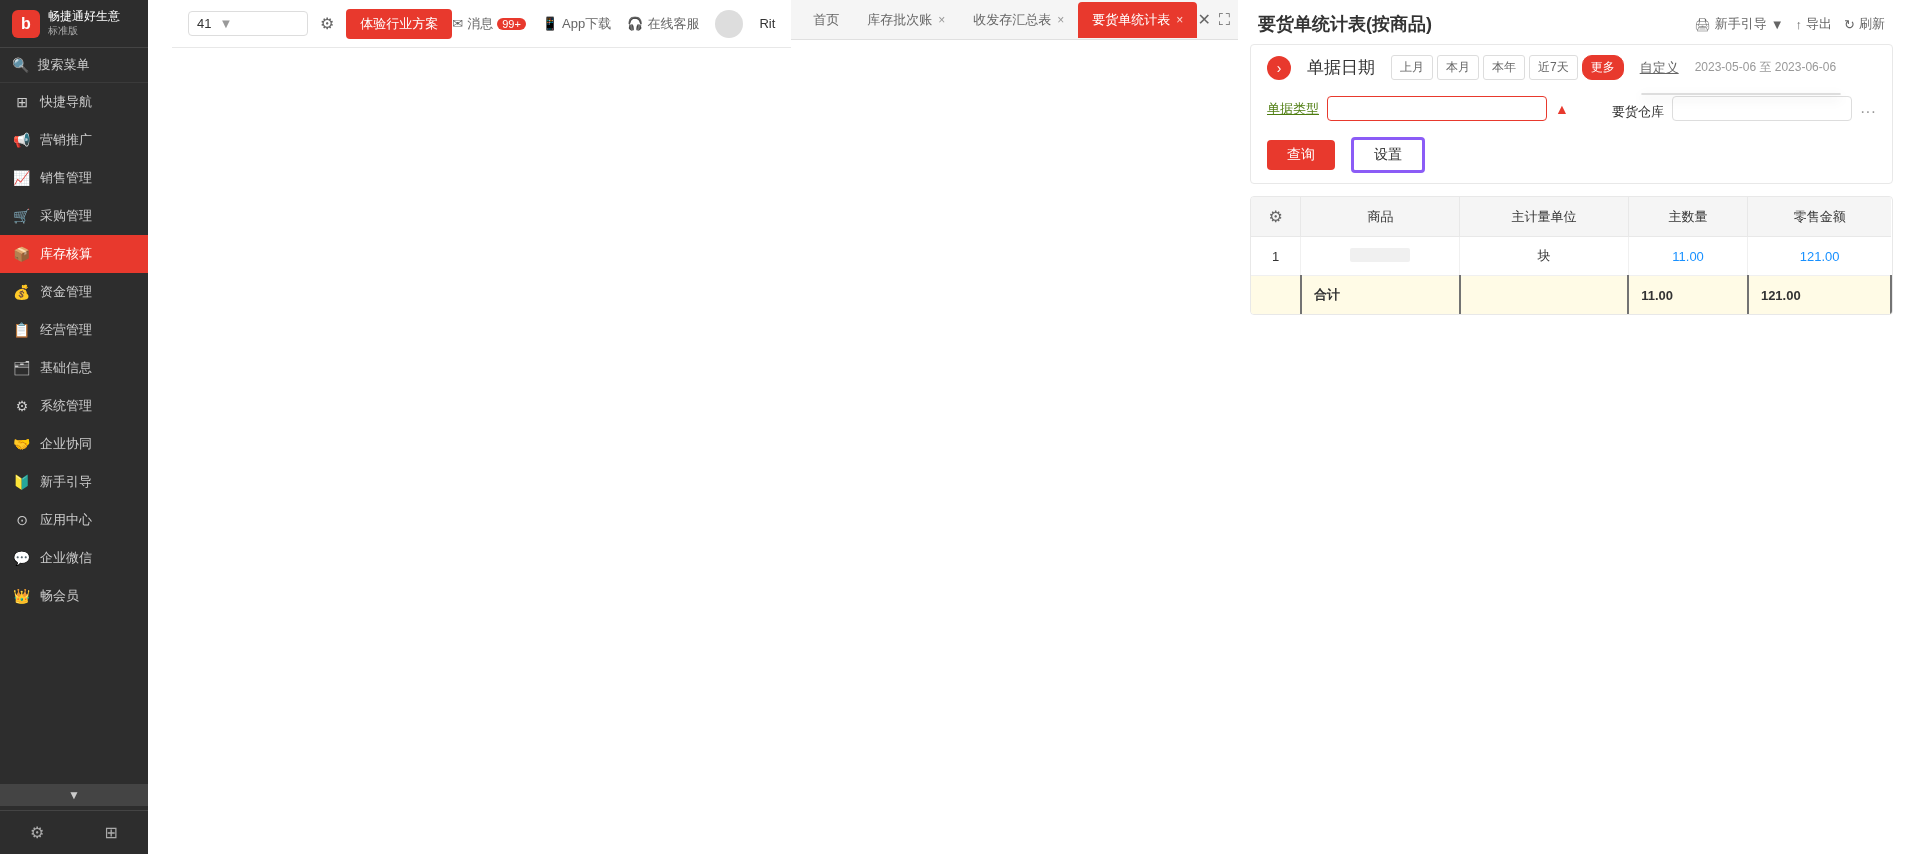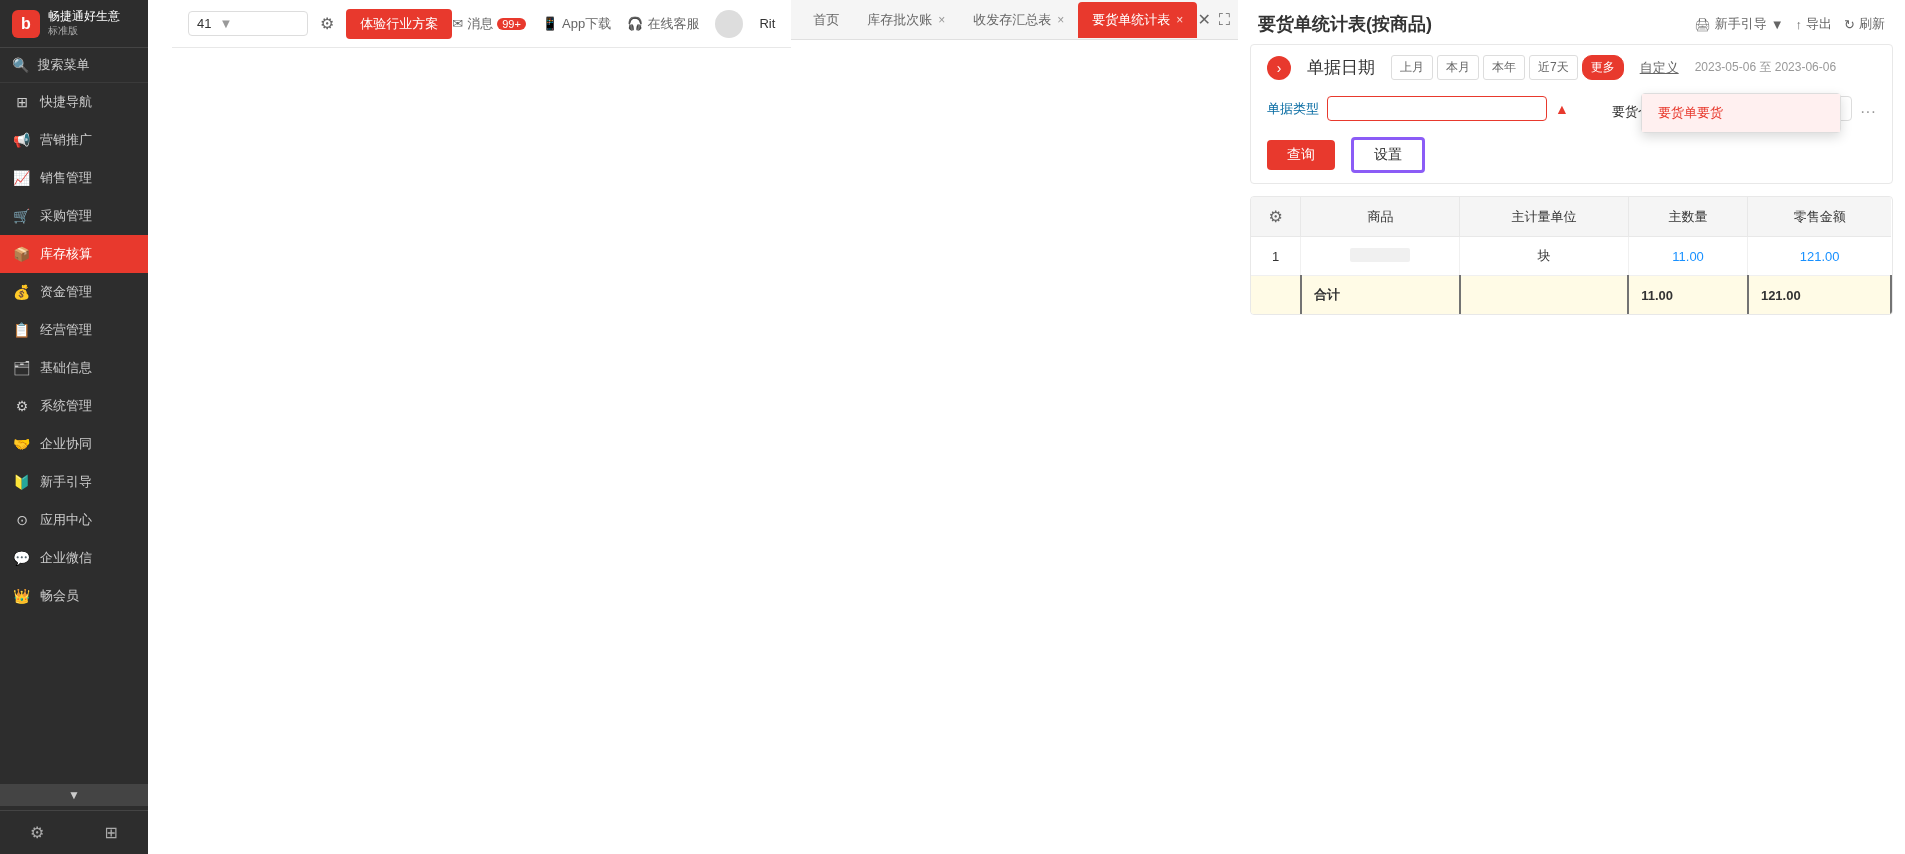--- a/index.html
+++ b/index.html
@@ -265,21 +265,21 @@
       border-radius: 10px;
     }
     .filter-date-range { font-size: 12px; color: #999; }
     .filter-custom { color: #666; font-size: 13px; cursor: pointer; text-decoration: underline; }
 
     .filter-type-section {
       display: flex;
       align-items: center;
       gap: 8px;
     }
-    .filter-type-label { color: #0369a1; font-size: 13px; white-space: nowrap; }
+    .filter-type-label { color: #4d7c0f; font-size: 13px; white-space: nowrap; text-decoration: underline; }
     .filter-type-input {
       border: 1px solid #e8392d;
       border-radius: 4px;
       padding: 4px 8px;
       font-size: 13px;
       width: 220px;
       outline: none;
       color: #333;
     }
     .filter-type-arrow {
@@ -572,23 +572,20 @@
           <span class="filter-warehouse-label">要货仓库</span>
           <input type="text" class="filter-warehouse-input" value="" style="">
           <span class="filter-more-btn">···</span>
         </div>
 
         <button class="filter-query-btn">查询</button>
         <button class="filter-settings-btn">设置</button>
       </div>
 
       <div class="dropdown-overlay">
-        <div class="dropdown-item selected">
-          <span>要货单要货</span>
-        </div>
       </div>
     </div>
 
     <div class="table-wrapper">
       <table>
         <thead>
           <tr>
             <th style="width:50px;">
               <span class="th-settings">⚙</span>
             </th>

